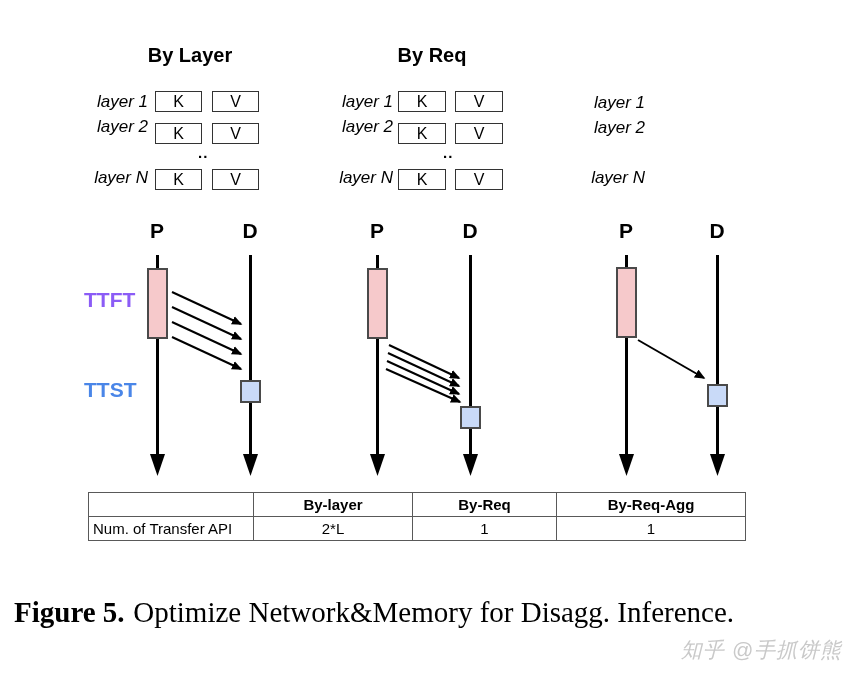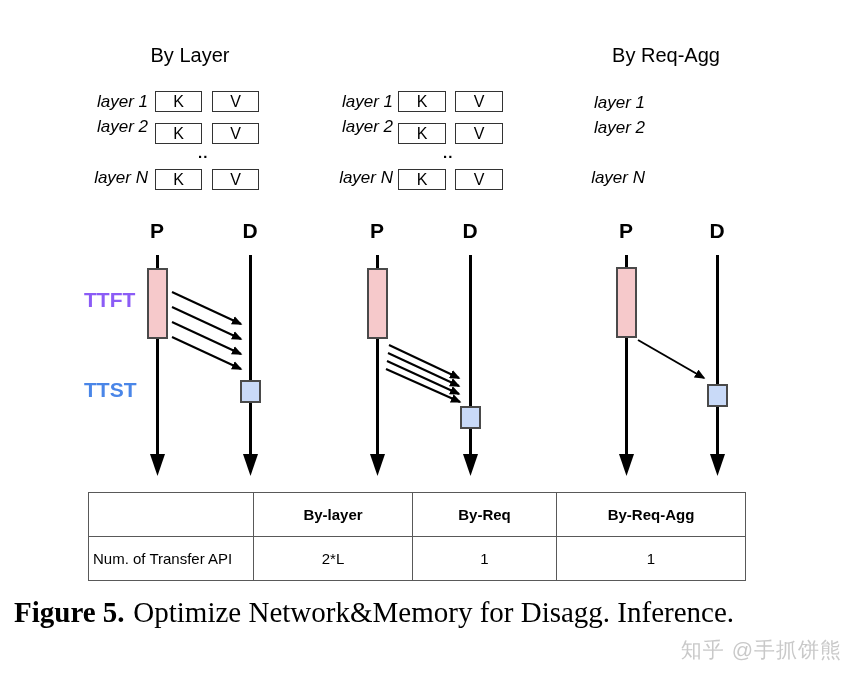--- a/index.html
+++ b/index.html
@@ -1,21 +1,21 @@
 <!DOCTYPE html>
 <html><head>
 <meta charset="utf-8">
 <style>
   html,body{margin:0;padding:0;background:#ffffff;}
   .page{
     position:relative;width:848px;height:676px;background:#ffffff;overflow:hidden;
     font-family:"Liberation Sans",sans-serif;color:#000;
   }
   .overlay{position:absolute;left:0;top:0;width:848px;height:676px;pointer-events:none;}
-  .sec-title{position:absolute;top:44px;width:160px;text-align:center;font-weight:normal;font-size:20px;}
+  .sec-title{position:absolute;top:44px;width:160px;text-align:center;font-weight:bold;font-size:20px;}
   .t1{left:110px;} .t2{left:352px;} .t3{left:586px;}
   .layer-lbl{position:absolute;width:80px;text-align:right;font-style:italic;font-size:17px;line-height:20px;}
   .kvbox{
     position:absolute;height:21px;border:1.5px solid #333;background:#fff;
     text-align:center;font-size:16px;line-height:20px;box-sizing:border-box;
   }
   .dots{position:absolute;font-weight:bold;font-size:15px;letter-spacing:1px;}
   .kv-big{
     position:absolute;left:657px;top:92px;width:88px;height:98px;border:1.5px solid #333;
     box-sizing:border-box;display:flex;align-items:center;justify-content:center;font-size:20px;background:#fff;
@@ -30,34 +30,34 @@
   }
   .decode-box{
     position:absolute;width:21px;height:23px;background:#c9daf8;border:2px solid #4a4a4a;
     box-sizing:border-box;z-index:2;
   }
   .api-table{
     position:absolute;left:88px;top:492px;width:657px;border-collapse:collapse;table-layout:fixed;
     font-size:15px;
   }
   .api-table td,.api-table th{
-    border:1.5px solid #595959;height:19px;padding:12px 4px;overflow:hidden;white-space:nowrap;
+    border:1.5px solid #595959;height:19px;padding:2px 4px;overflow:hidden;white-space:nowrap;
   }
   .api-table th{font-weight:bold;text-align:center;}
   .api-table td.rowlabel{text-align:left;}
   .api-table td{text-align:center;}
   .caption{
     position:absolute;left:14px;top:596px;width:828px;
     font-family:"Liberation Serif",serif;font-size:29px;white-space:nowrap;
   }
   .caption .cap-label{font-weight:bold;}
   .caption .cap-text{margin-left:0.3em;}
   .watermark{
     position:absolute;right:6px;top:636px;font-size:21px;color:#c9c9c9;
-    text-shadow:1px 1px 0 #ffffff;letter-spacing:1px;
+    text-shadow:1px 1px 0 #ffffff;letter-spacing:1px;font-style:italic;
   }
 </style>
 </head>
 <body>
 
 <div class="page">
 
   <svg class="overlay" viewBox="0 0 848 676">
     <defs>
       <marker id="ah" markerWidth="11" markerHeight="9" refX="9" refY="4.5" orient="auto" markerUnits="userSpaceOnUse">
@@ -93,21 +93,21 @@
       <line x1="388" y1="353" x2="459" y2="386" marker-end="url(#ah)"></line>
       <line x1="387" y1="361" x2="459" y2="394" marker-end="url(#ah)"></line>
       <line x1="386" y1="369" x2="460" y2="402" marker-end="url(#ah)"></line>
     </g>
     <g stroke="#000" stroke-width="2" fill="none">
       <line x1="638" y1="340" x2="704" y2="378" marker-end="url(#ah)"></line>
     </g>
   </svg>
 
   <div class="sec-title t1">By Layer</div>
-  <div class="sec-title t3">By Req-Agg</div>
+  <div class="sec-title t2">By Req</div>
 
   <div class="layer-lbl" style="left:68px;top:92px;">layer 1</div>
   <div class="layer-lbl" style="left:68px;top:117px;">layer 2</div>
   <div class="layer-lbl" style="left:68px;top:168px;">layer N</div>
   <div class="kvbox" style="left:155px;top:91px;width:47px;">K</div>
   <div class="kvbox" style="left:212px;top:91px;width:47px;">V</div>
   <div class="kvbox" style="left:155px;top:123px;width:47px;">K</div>
   <div class="kvbox" style="left:212px;top:123px;width:47px;">V</div>
   <div class="dots" style="left:198px;top:144px;">..</div>
   <div class="kvbox" style="left:155px;top:169px;width:47px;">K</div>

